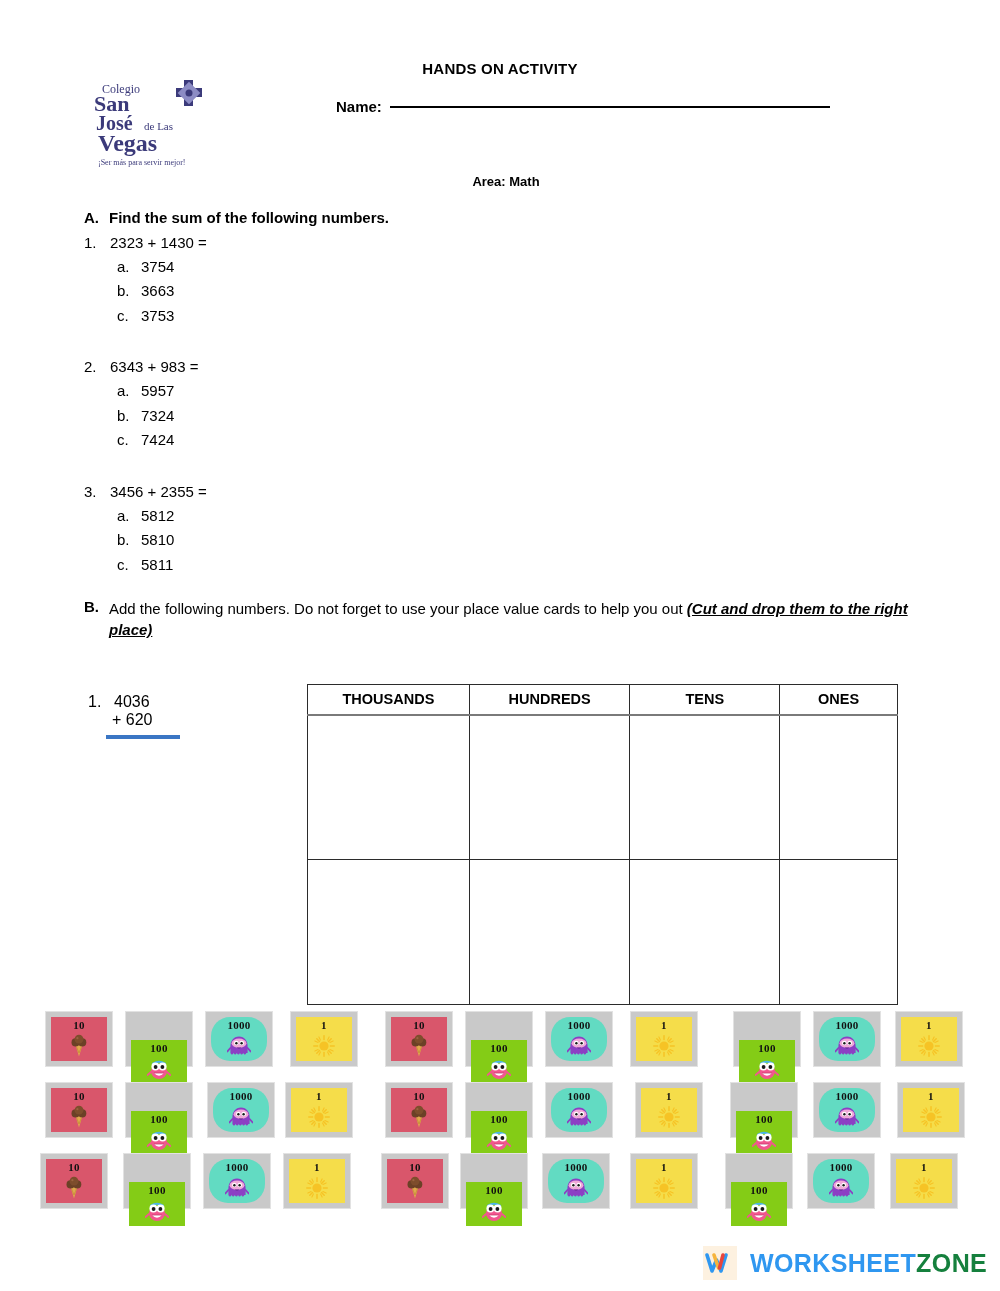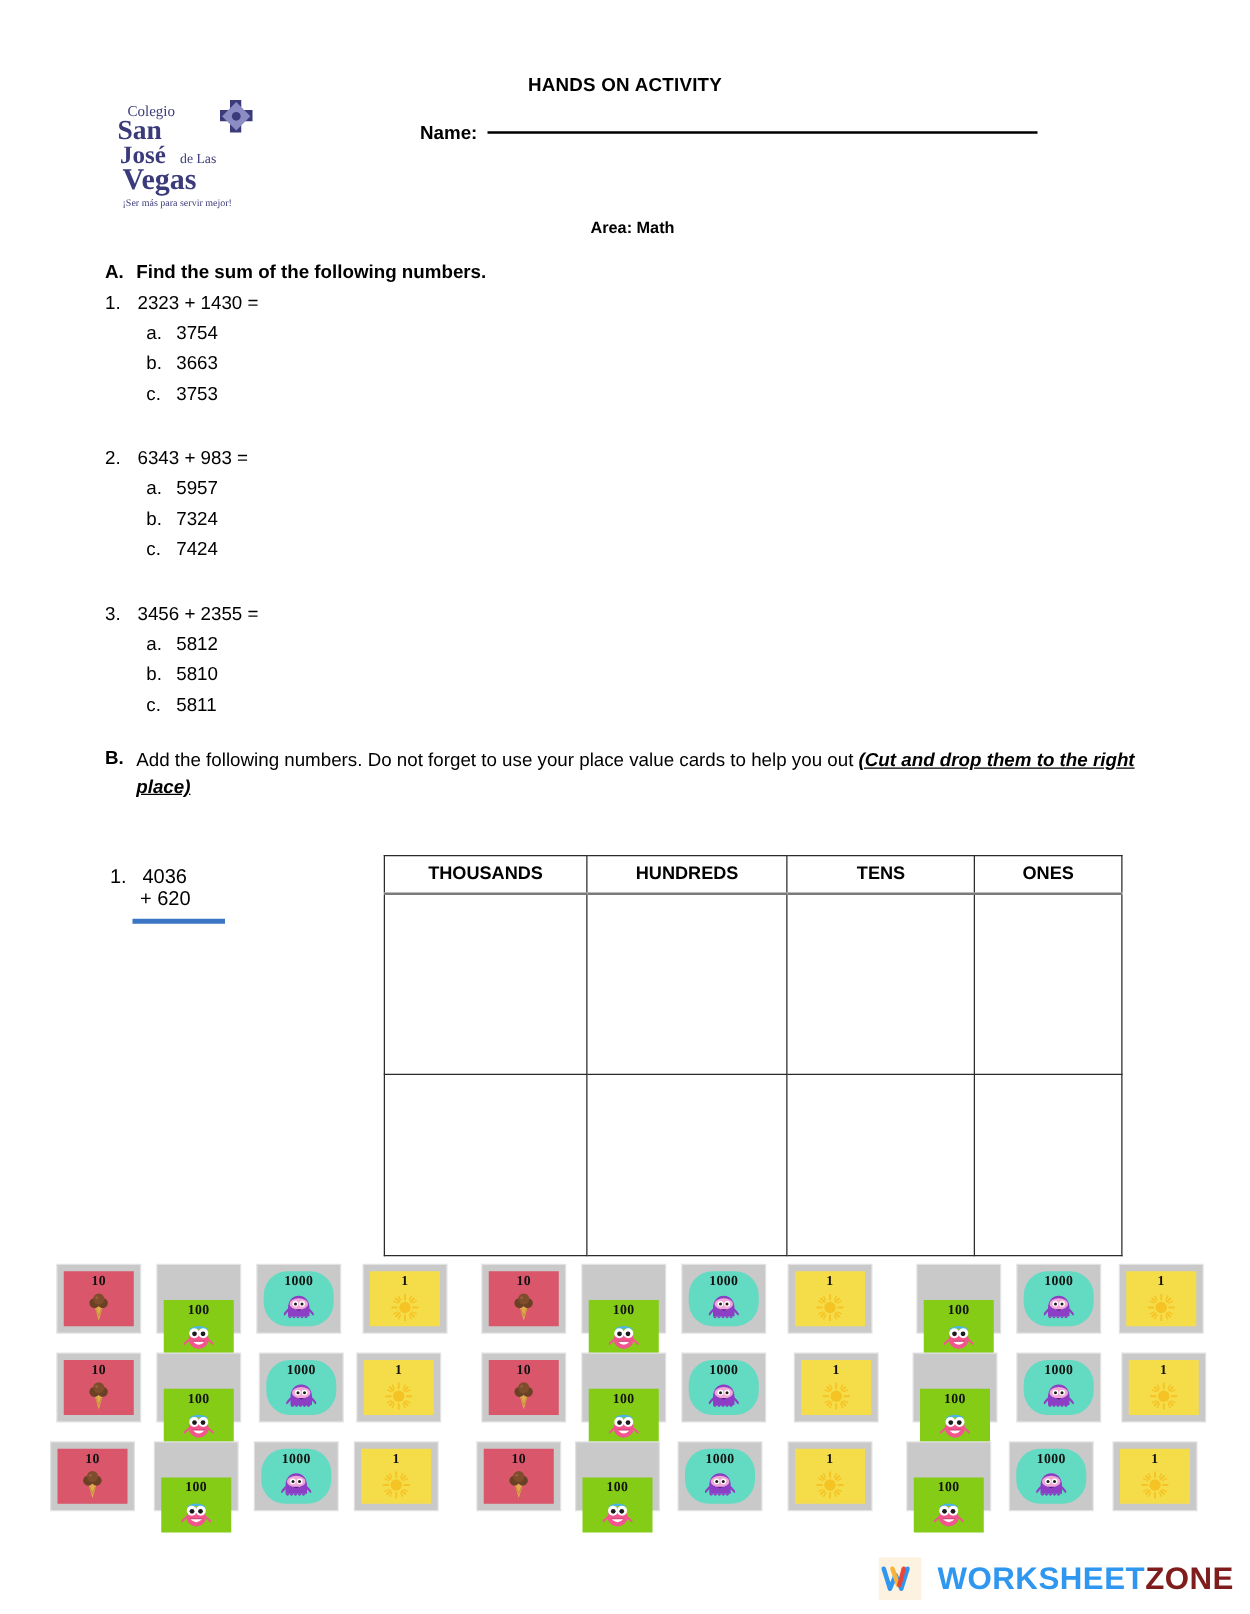--- a/index.html
+++ b/index.html
@@ -135,21 +135,21 @@
   .c1    .card-inner { background:#f5dd4a; }
 
   
   .wz {
     position:absolute; left:703px; top:1246px;
     display:flex; align-items:center; gap:13px;
   }
   .wz-mark { width:34px; height:34px; background:#fdf1e0; position:relative; }
   .wz-text { font-size:25px; font-weight:bold; letter-spacing:.4px; }
   .wz-a { color:#2f97f0; }
-  .wz-b { color:#7f1d1d; }
+  .wz-b { color:#15803d; }
 </style>
 </head>
 <body>
 
 <div class="header">
 
   <div class="doc-title">HANDS ON ACTIVITY</div>
 
   <div class="logo-box">
     <svg class="logo-svg" width="118" height="92" viewBox="0 0 118 92">

